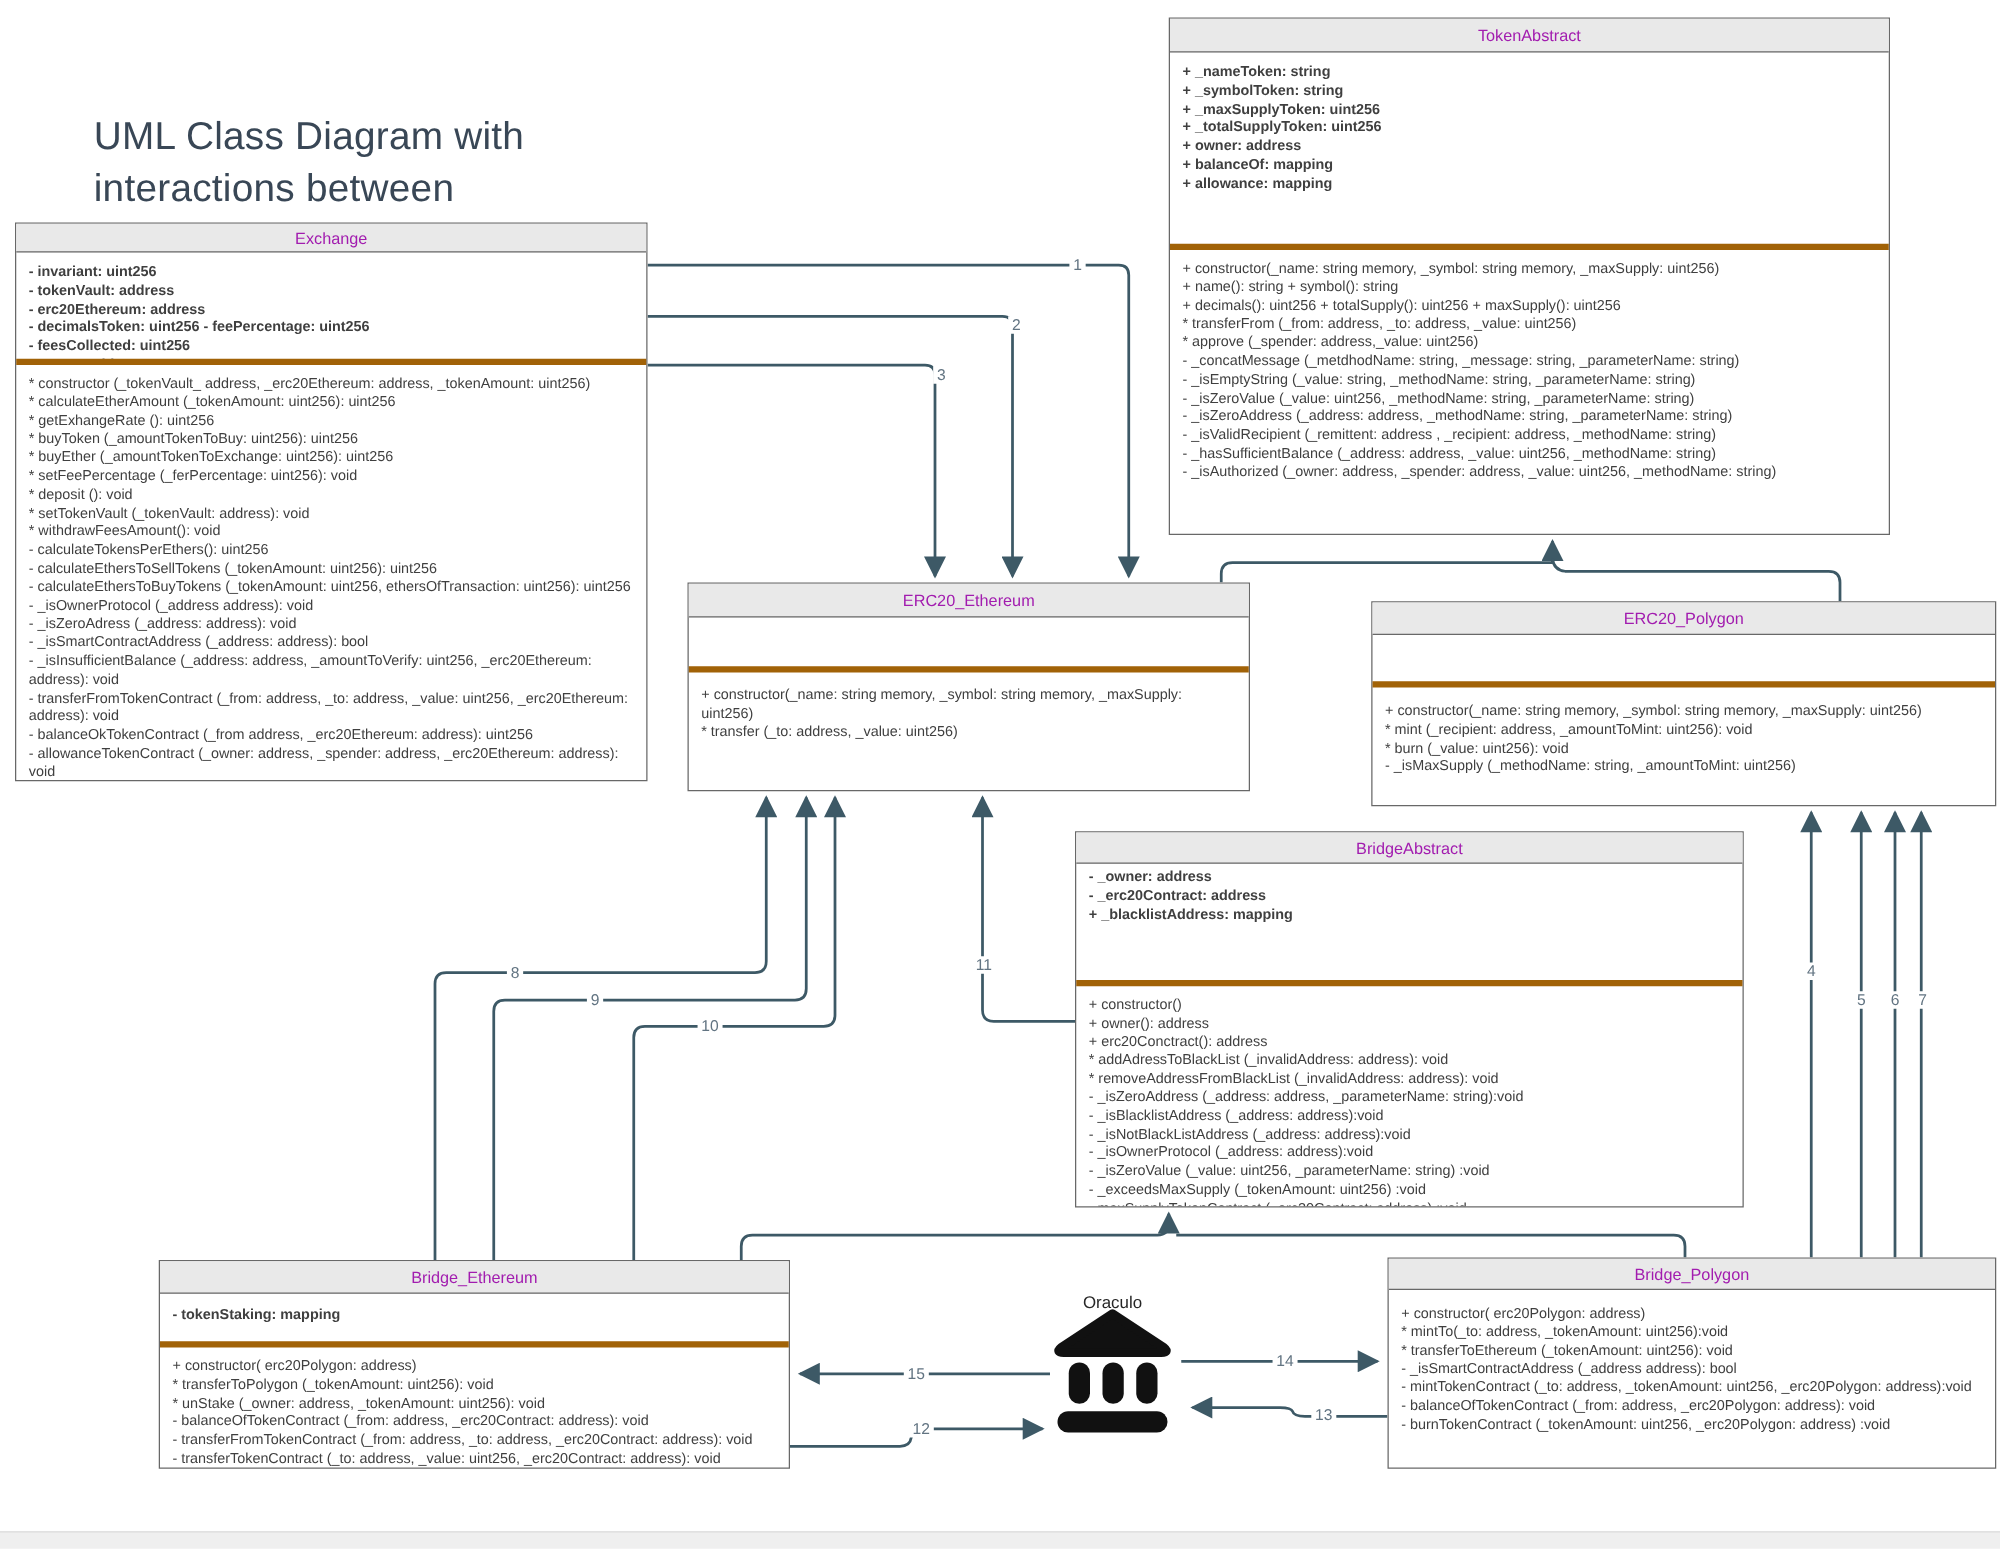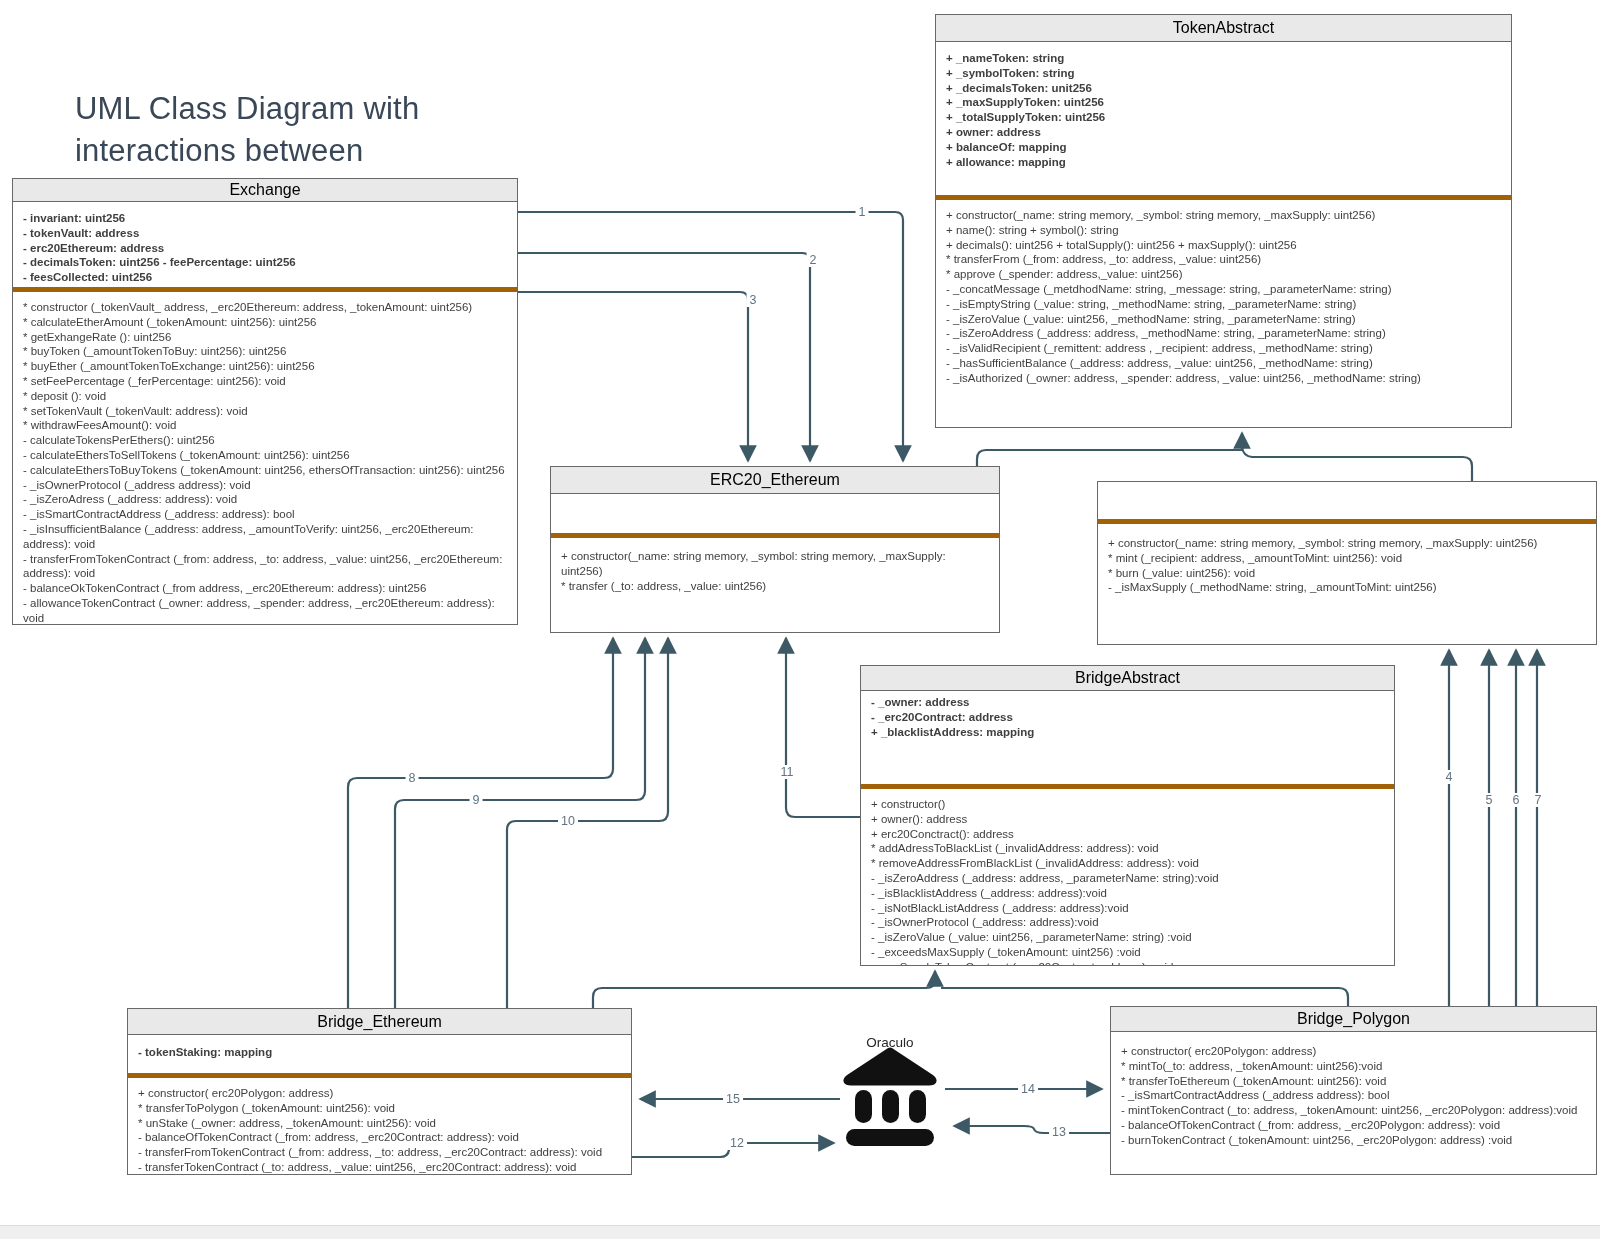--- a/index.html
+++ b/index.html
@@ -12,21 +12,21 @@
     position:absolute;left:75px;top:88px;width:600px;
     font-size:31px;font-weight:normal;line-height:1.37;color:#394756;
     letter-spacing:0.2px;
   }
   .uml-box{
     position:absolute;border:1px solid #686868;background:#ffffff;
     display:flex;flex-direction:column;box-sizing:border-box;
   }
   .uml-header{
     background:#e9e9e9;border-bottom:1px solid #686868;
-    text-align:center;color:#000000;font-size:16px;
+    text-align:center;color:#a21caf;font-size:13px;
     display:flex;align-items:center;justify-content:center;flex:0 0 auto;
   }
   .uml-attrs{
     border-bottom:5px solid #a16207;flex:0 0 auto;box-sizing:border-box;
     padding:9px 10px 0 10px;overflow:hidden;font-weight:bold;
   }
   .uml-methods{flex:1 1 auto;box-sizing:border-box;padding:8px 10px 0 10px;overflow:hidden;}
   .uml-row{
     font-size:11.5px;line-height:14.8px;color:#3f3f3f;
     white-space:normal;word-break:break-word;
@@ -131,21 +131,20 @@
         <div class="uml-row">- balanceOkTokenContract (_from address, _erc20Ethereum: address): uint256</div>
         <div class="uml-row">- allowanceTokenContract (_owner: address, _spender: address, _erc20Ethereum: address): void</div>
       </div>
   </div>
 
   <div class="uml-box" style="left:935px;top:14px;width:577px;height:414px">
     <div class="uml-header" style="height:26px">TokenAbstract</div>
     <div class="uml-attrs" style="height:158px">
         <div class="uml-row">+ _nameToken: string</div>
         <div class="uml-row">+ _symbolToken: string</div>
-        <div class="uml-row">+ _decimalsToken: unit256</div>
         <div class="uml-row">+ _maxSupplyToken: uint256</div>
         <div class="uml-row">+ _totalSupplyToken: uint256</div>
         <div class="uml-row">+ owner: address</div>
         <div class="uml-row">+ balanceOf: mapping</div>
         <div class="uml-row">+ allowance: mapping</div>
       </div>
     <div class="uml-methods">
         <div class="uml-row">+ constructor(_name: string memory, _symbol: string memory, _maxSupply: uint256)</div>
         <div class="uml-row">+ name(): string + symbol(): string</div>
         <div class="uml-row">+ decimals(): uint256 + totalSupply(): uint256 + maxSupply(): uint256</div>
@@ -164,20 +163,21 @@
   <div class="uml-box" style="left:550px;top:466px;width:450px;height:167px">
     <div class="uml-header" style="height:26px">ERC20_Ethereum</div>
     <div class="uml-attrs" style="height:44px"></div>
     <div class="uml-methods" style="padding-top:11px">
         <div class="uml-row">+ constructor(_name: string memory, _symbol: string memory, _maxSupply: uint256)</div>
         <div class="uml-row">* transfer (_to: address, _value: uint256)</div>
       </div>
   </div>
 
   <div class="uml-box" style="left:1097px;top:481px;width:500px;height:164px">
+    <div class="uml-header" style="height:25px">ERC20_Polygon</div>
     <div class="uml-attrs" style="height:42px"></div>
     <div class="uml-methods" style="padding-top:12px">
         <div class="uml-row">+ constructor(_name: string memory, _symbol: string memory, _maxSupply: uint256)</div>
         <div class="uml-row">* mint (_recipient: address, _amountToMint: uint256): void</div>
         <div class="uml-row">* burn (_value: uint256): void</div>
         <div class="uml-row">- _isMaxSupply (_methodName: string, _amountToMint: uint256)</div>
       </div>
   </div>
 
   <div class="uml-box" style="left:860px;top:665px;width:535px;height:301px">

